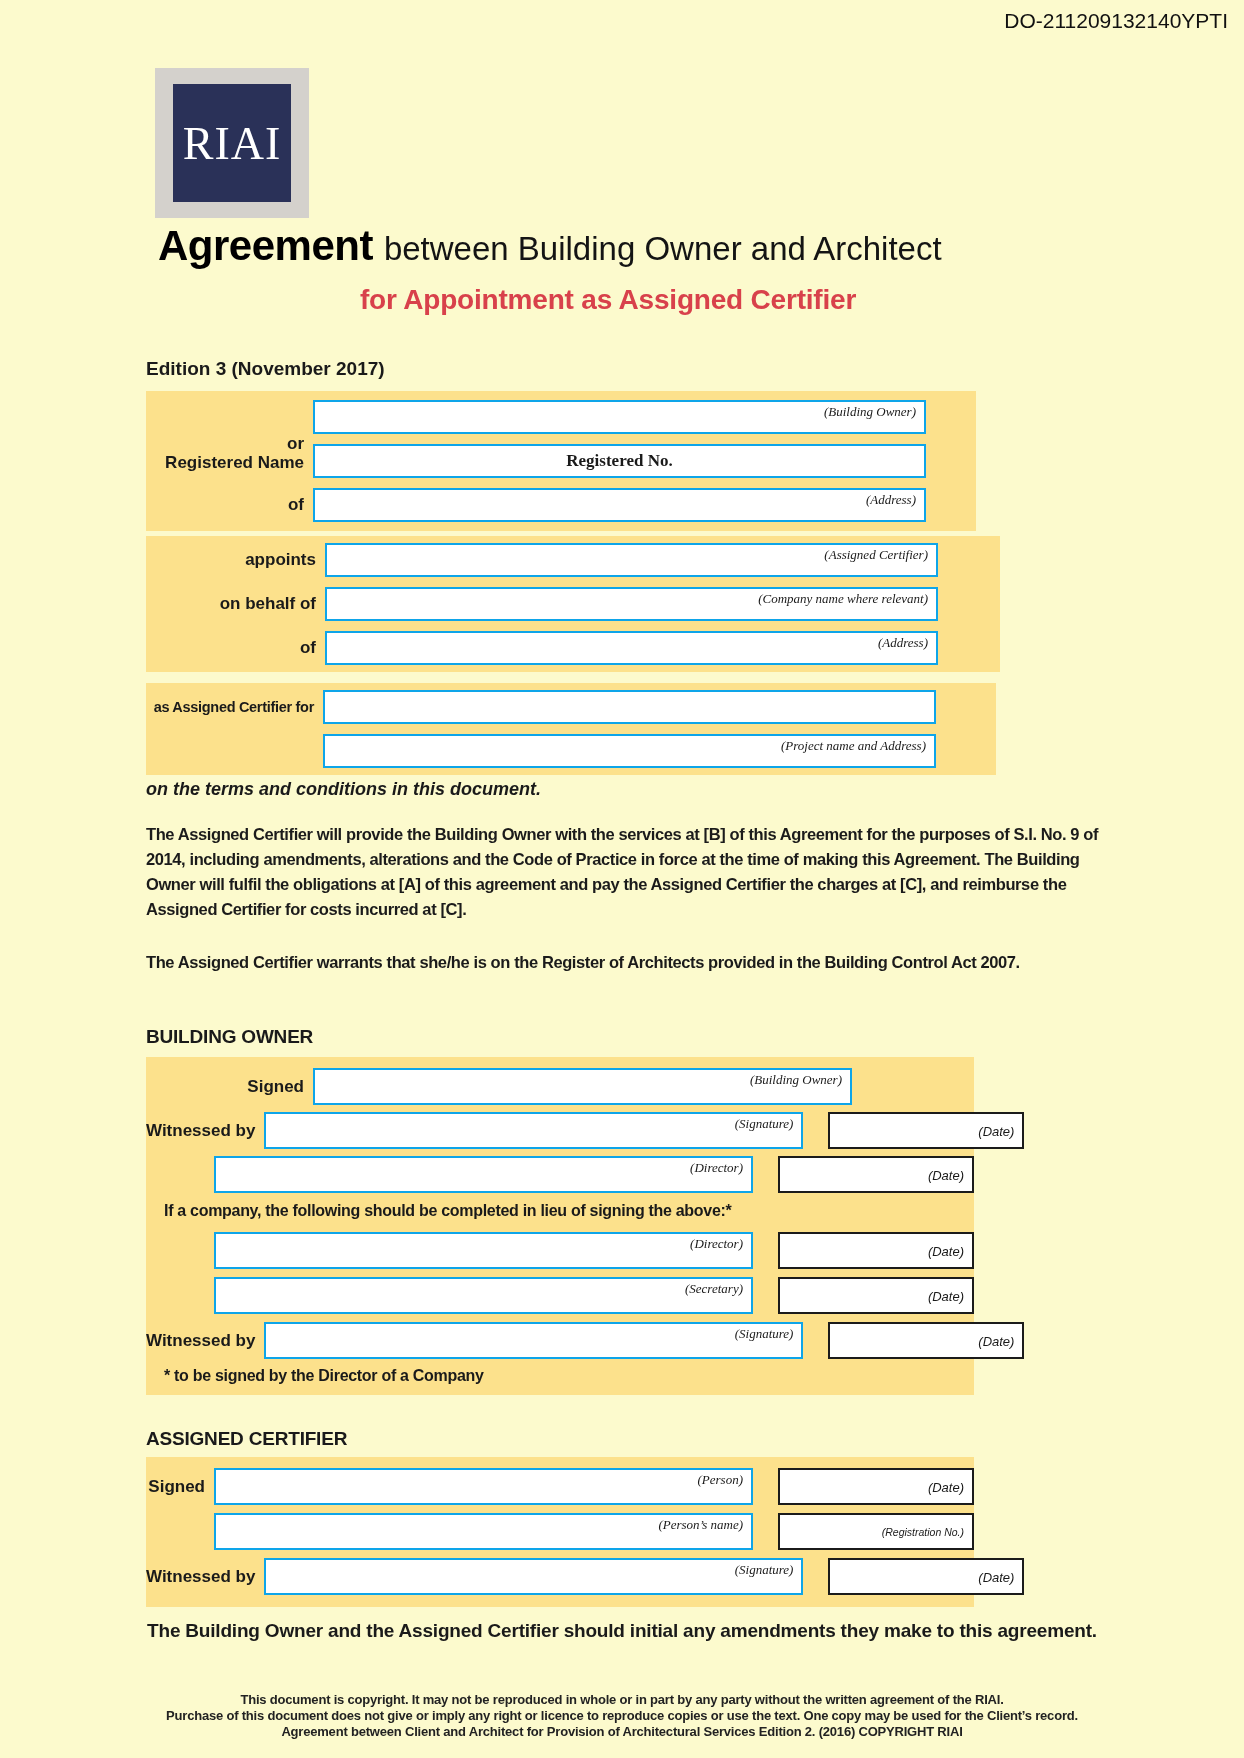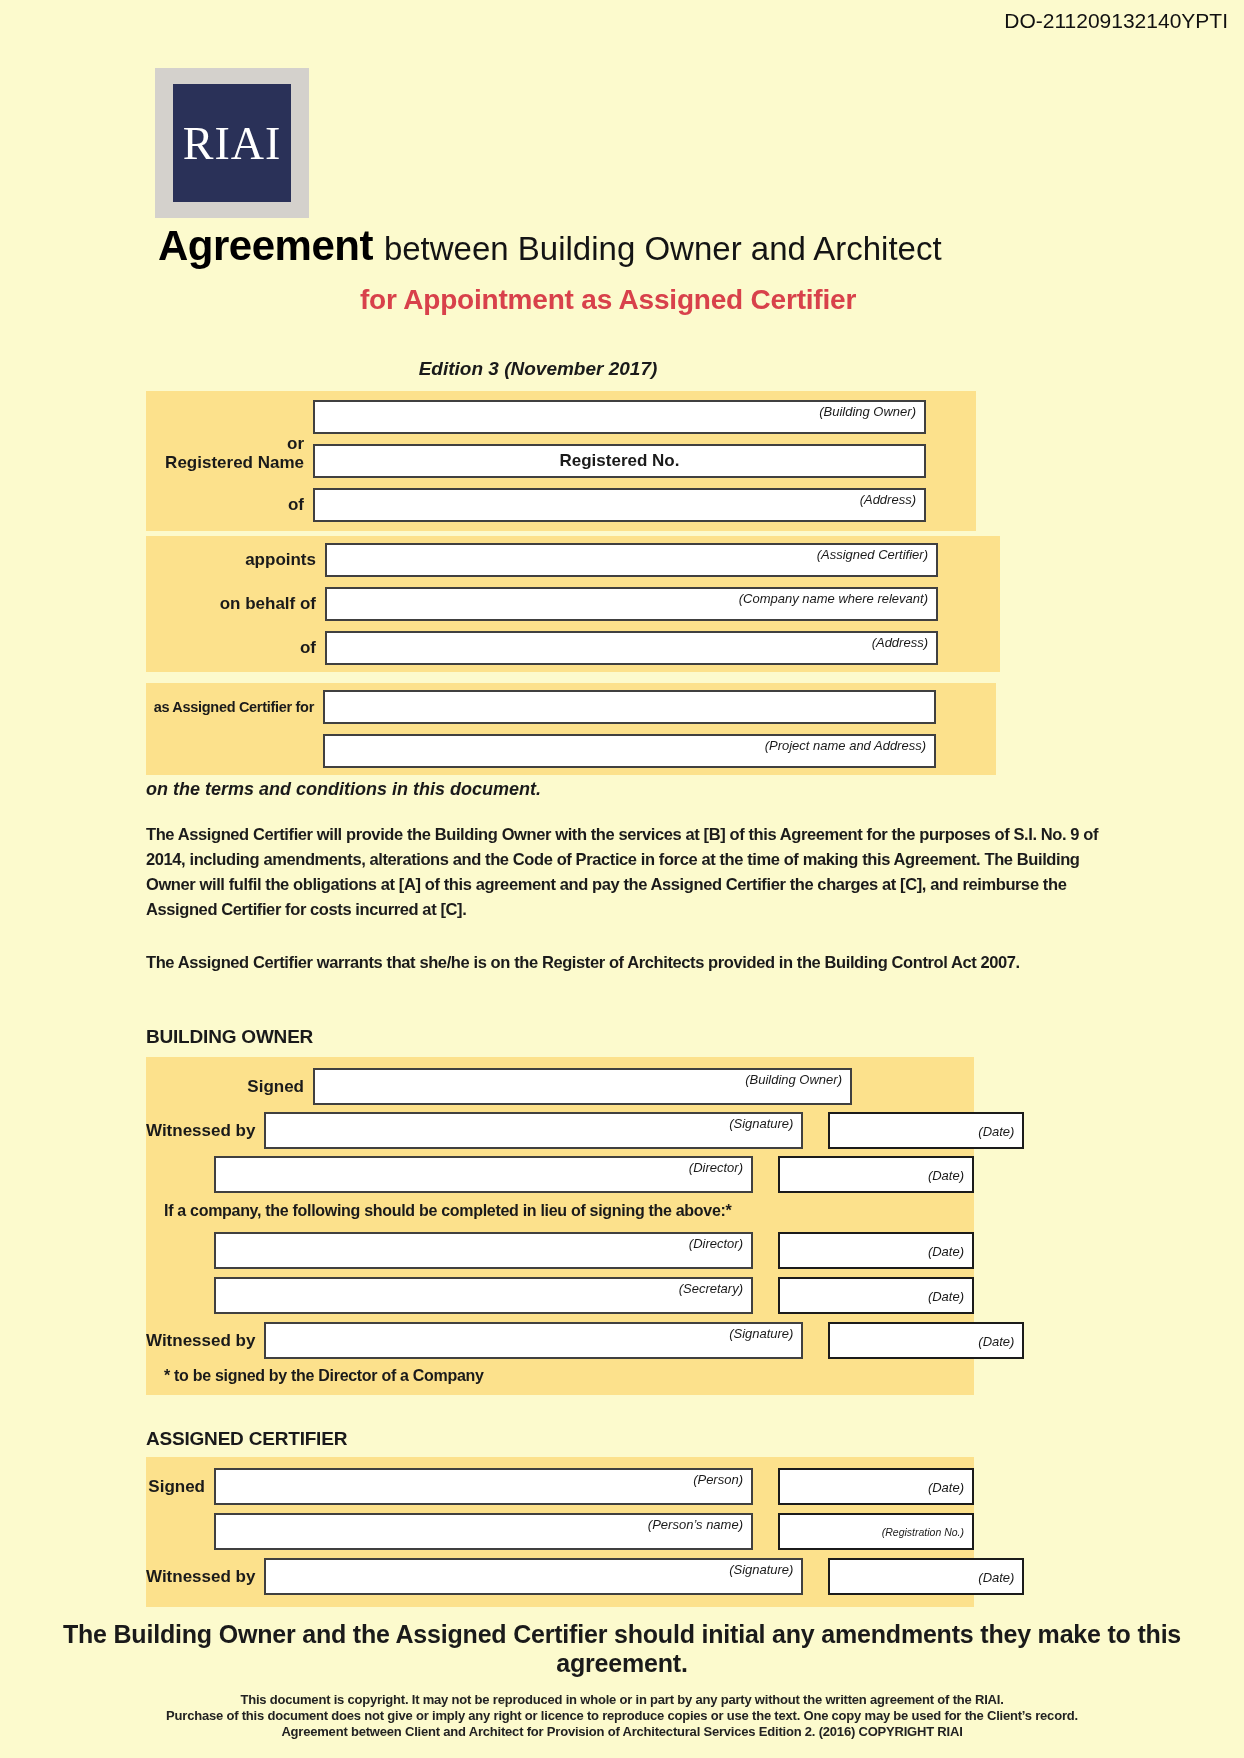--- a/index.html
+++ b/index.html
@@ -14,36 +14,36 @@
     background:#d4d1cc; display:flex; align-items:center; justify-content:center; }
   .logo-inner { width:118px; height:118px; background:#2a3158; color:#fff;
     display:flex; align-items:center; justify-content:center;
     font-family:"Liberation Serif", serif; font-size:46px; letter-spacing:1px; }
 
   .title { position:absolute; left:158px; top:222px; white-space:nowrap; }
   .t-em  { font-size:42px; font-weight:bold; color:#000000; letter-spacing:-0.5px; }
   .t-rest{ font-size:33px; font-weight:400; color:#141414; margin-left:11px; }
   .subtitle { position:absolute; left:360px; top:284px; font-size:28px; font-weight:bold;
     color:#d8414b; letter-spacing:-0.2px; }
-  .edition { position:absolute; left:146px; top:358px; width:784px; text-align:center;
-    font-size:19px; font-style:italic; font-weight:bold; color:#1a1a1a; }
+  .edition { position:absolute; left:146px; top:358px; width:784px; text-align:left;
+    font-size:19px; font-weight:bold; color:#1a1a1a; }
 
   .block { position:absolute; left:146px; background:#fce18c; }
   .block.narrow { width:830px; }
   .block.wide   { width:828px; }
 
   .frow { display:flex; align-items:stretch; height:34px; overflow:visible; }
   .wide .frow { height:37px; }
   .flabel { width:167px; padding-right:9px; box-sizing:border-box; display:flex;
     align-items:center; justify-content:flex-end; font-weight:bold; font-size:17px;
     text-align:right; white-space:nowrap; }
   .flabel.long { font-size:14.5px; letter-spacing:-0.3px; }
   .flabel-stack { display:flex; flex-direction:column; align-items:flex-end;
     justify-content:center; line-height:19px; transform:translateY(-8px); }
-  .fbox { position:relative; background:#fff; border:2px solid #404040; flex:none; width:609px; }
+  .fbox { position:relative; background:#fff; border:2px solid #0ea5e9; flex:none; width:609px;font-family:Liberation Serif, serif; }
   .wide .fbox { width:535px; }
   .fdate { position:relative; background:#fff; border:2px solid #1b1b1b; flex:none;
     width:192px; margin-left:25px; }
   .ph { position:absolute; top:2px; right:8px; font-style:italic; font-size:13px;
     font-weight:normal; color:#1a1a1a; white-space:nowrap; }
   .fdate .ph { top:50%; transform:translateY(-50%); }
   .ph.tiny { font-size:10.5px; }
   .val-center { position:absolute; inset:0; display:flex; align-items:center;
     justify-content:center; font-weight:bold; font-size:17px; }
 
@@ -70,21 +70,21 @@
   .inline-note { font-size:16px; font-weight:bold; letter-spacing:-0.3px;
     margin:9px 0 12px 18px; }
   .foot-note   { font-size:16px; font-weight:bold; letter-spacing:-0.3px;
     margin:5px 0 0 18px; }
   #bo-block .frow.g2 { margin-bottom:8px; }
 
   #ac-block { top:1457px; padding:11px 0 12px 0; }
   #ac-block .frow { margin-bottom:8px; } #ac-block .frow:last-child { margin-bottom:0; }
 
   .closing { position:absolute; left:0; top:1620px; width:1244px; text-align:center;
-    font-size:25px; font-weight:bold; letter-spacing:-0.2px; }
+    font-size:19px; font-weight:bold; letter-spacing:-0.2px; }
   .footer { position:absolute; left:0; top:1692px; width:1244px; text-align:center;
     font-size:13px; font-weight:bold; line-height:16px; color:#222; letter-spacing:-0.2px; }
 </style>
 </head>
 <body>
 
 <div class="page">
 
   <div class="docid">DO-211209132140YPTI</div>
 

